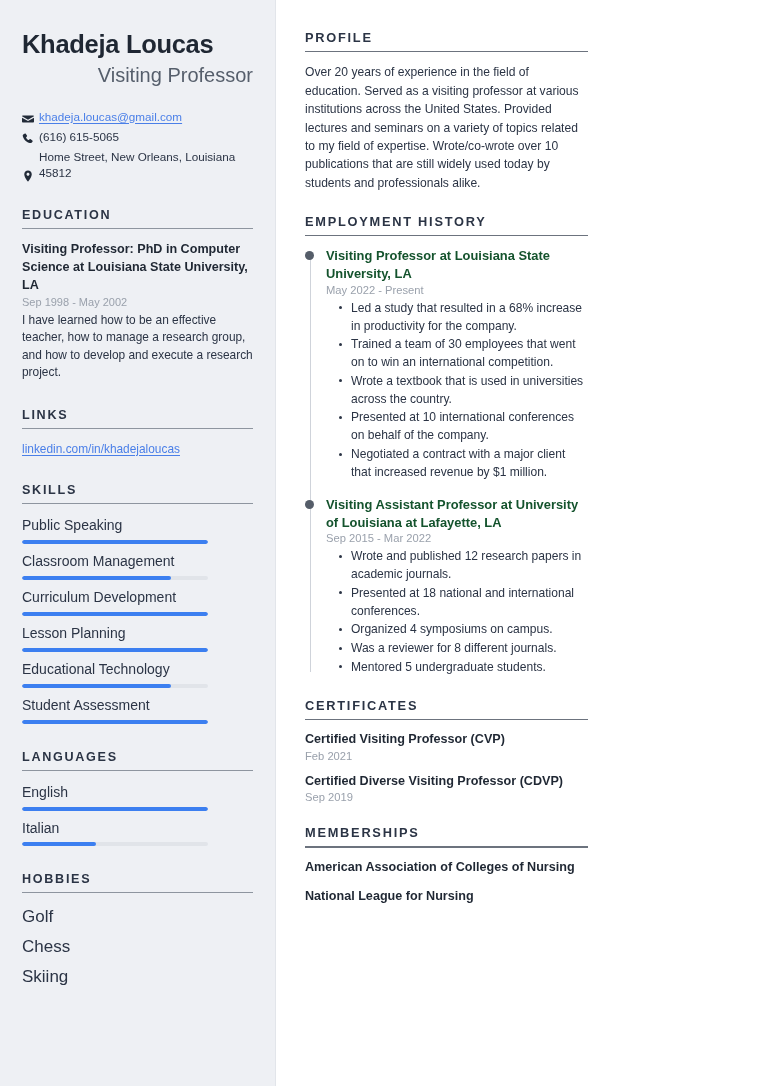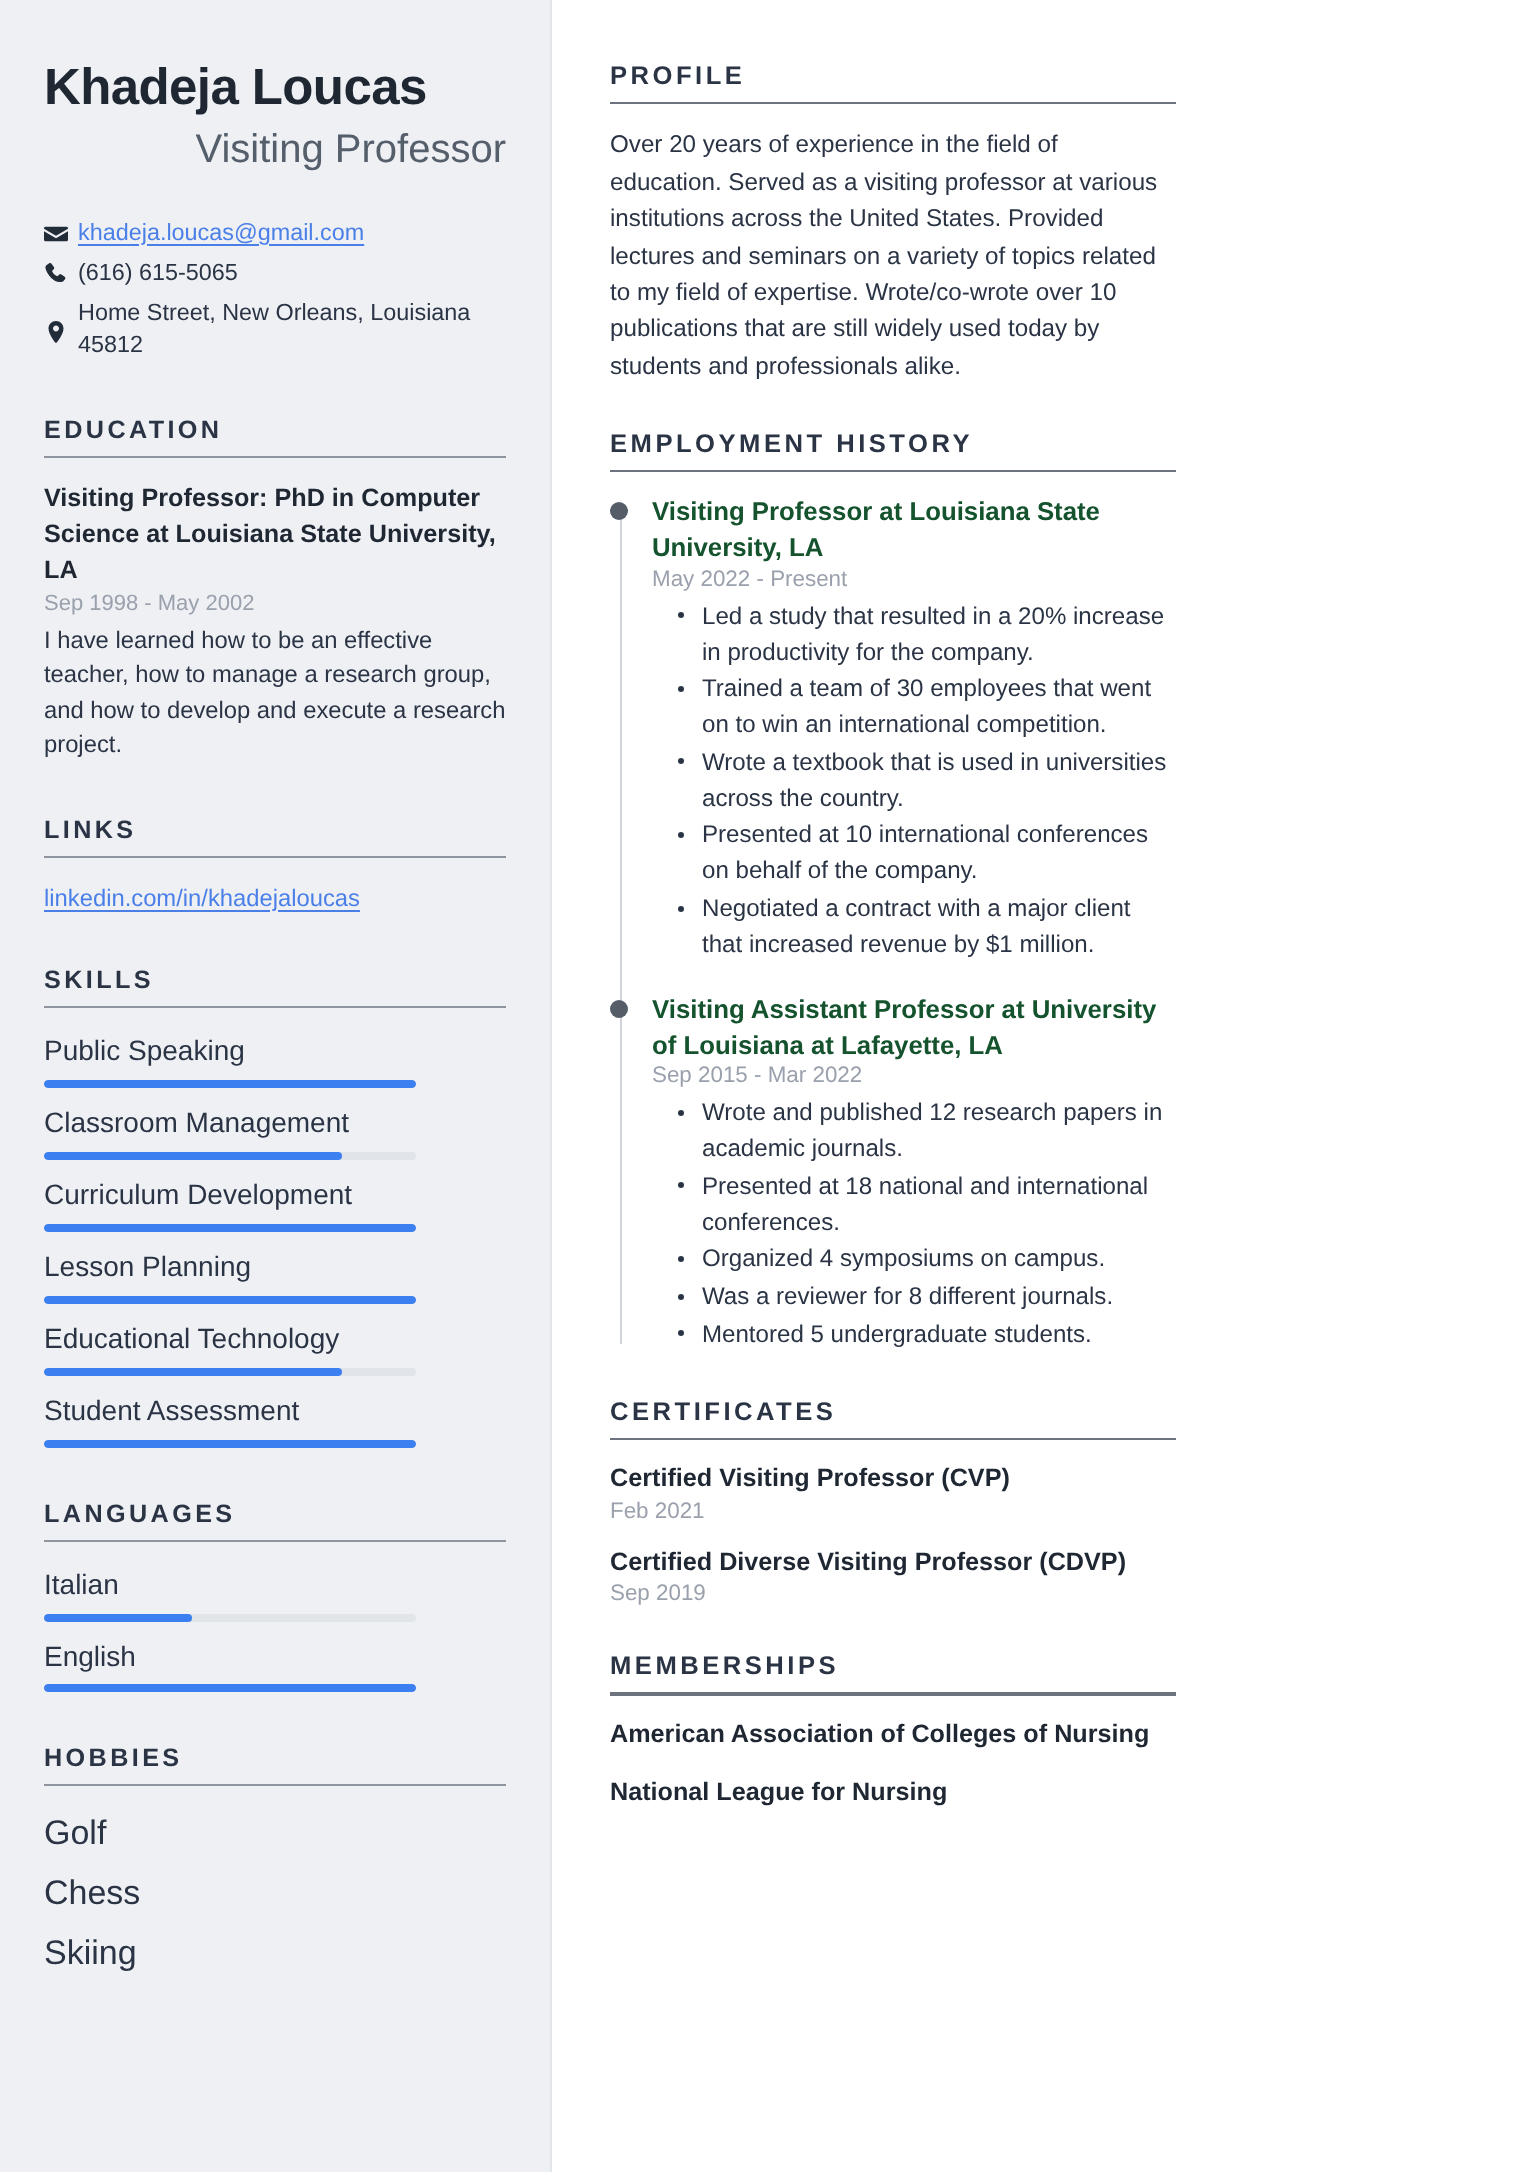--- a/index.html
+++ b/index.html
@@ -49,21 +49,21 @@
     text-align: right;
   }
 
   .contact-list {
     margin: 0 0 4px 0;
     padding: 0;
     list-style: none;
   }
   .contact-row {
     display: flex;
-    align-items: center;
+    align-items: flex-end;
     margin-bottom: 3.5px;
     font-size: 11.7px;
     line-height: 1.42;
     color: #2b3445;
   }
   .contact-ico {
     width: 17px;
     min-width: 17px;
     padding-top: 1px;
     display: flex;
@@ -357,29 +357,29 @@
           <div class="meter-fill" style="width: 100%;"></div>
         </div>
       </div>
     </section>
 
     <section class="side-section">
       <div class="sec-head">LANGUAGES</div>
       <div class="sec-rule dark"></div>
 
       <div class="meter-item">
+        <div class="meter-label">English</div>
+        <div class="meter-track">
+          <div class="meter-fill" style="width: 100%;"></div>
+        </div>
+      </div>
+      <div class="meter-item">
         <div class="meter-label">Italian</div>
         <div class="meter-track">
           <div class="meter-fill" style="width: 40%;"></div>
-        </div>
-      </div>
-      <div class="meter-item">
-        <div class="meter-label">English</div>
-        <div class="meter-track">
-          <div class="meter-fill" style="width: 100%;"></div>
         </div>
       </div>
     </section>
 
     <section class="side-section">
       <div class="sec-head">HOBBIES</div>
       <div class="sec-rule dark"></div>
       <div class="hobby-row">Golf</div>
       <div class="hobby-row">Chess</div>
       <div class="hobby-row">Skiing</div>
@@ -399,21 +399,21 @@
       <div class="m-head">EMPLOYMENT HISTORY</div>
       <div class="m-rule"></div>
 
       <div class="timeline">
 
         <div class="tl-item">
           <span class="tl-dot"></span>
           <div class="tl-title">Visiting Professor at Louisiana State University, LA</div>
           <div class="tl-date">May 2022 - Present</div>
           <ul class="tl-bullets">
-            <li>Led a study that resulted in a 20% increase in productivity for the company.</li>
+            <li>Led a study that resulted in a 68% increase in productivity for the company.</li>
             <li>Trained a team of 30 employees that went on to win an international competition.</li>
             <li>Wrote a textbook that is used in universities across the country.</li>
             <li>Presented at 10 international conferences on behalf of the company.</li>
             <li>Negotiated a contract with a major client that increased revenue by $1 million.</li>
           </ul>
         </div>
 
         <div class="tl-item">
           <span class="tl-dot"></span>
           <div class="tl-title">Visiting Assistant Professor at University of Louisiana at Lafayette, LA</div>

